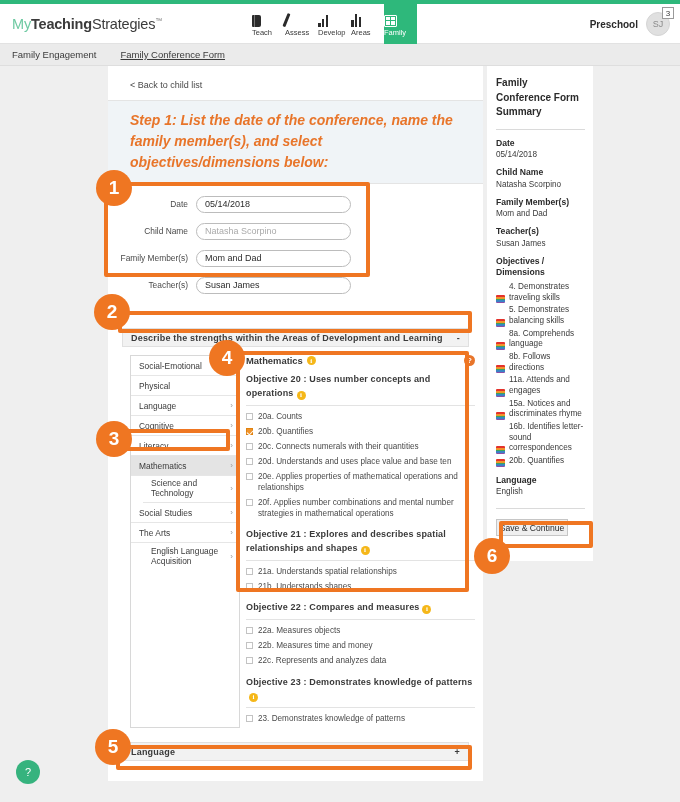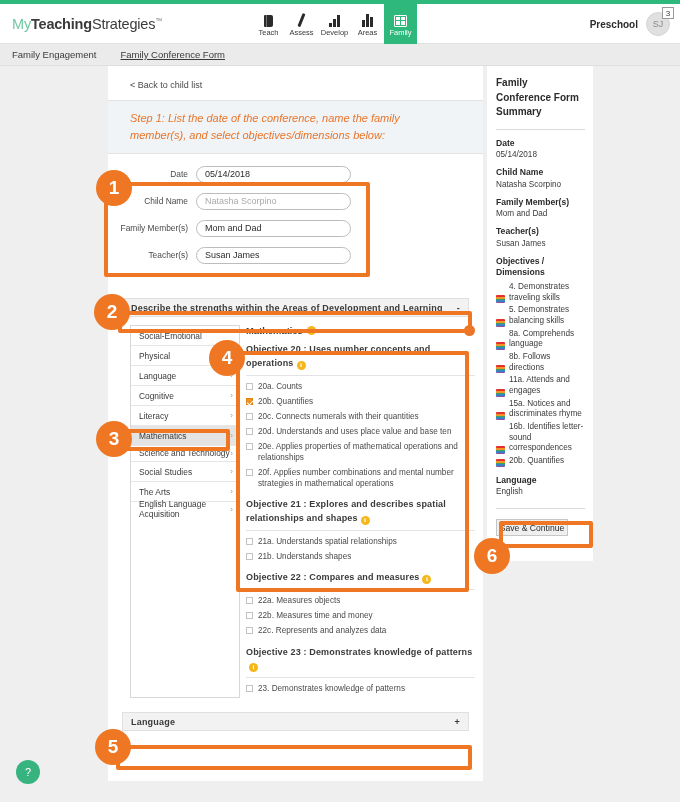--- a/index.html
+++ b/index.html
@@ -21,21 +21,21 @@
   }
   .logo { padding-left: 12px; font-size: 14.5px; letter-spacing: -.2px; white-space: nowrap; }
   .logo .my { color: #6ec9a2; }
   .logo .teach { color: #3b3b3b; font-weight: bold; }
   .logo .strat { color: #3b3b3b; }
   .logo .tm { font-size: 7px; vertical-align: super; color: #7b7b7b; }
 
   .navgroup { position: absolute; left: 252px; top: 0; height: 40px; display: flex; }
   .navitem {
     width: 33px; height: 40px; display: flex; flex-direction: column;
-    align-items: center; justify-content: center; gap: 1px;
+    align-items: flex-start; justify-content: center; gap: 1px;
     font-size: 7.5px; color: #3a3a3a; cursor: pointer;
   }
   .navitem.active { background: #2eb87b; color: #fff; }
   .navicon { height: 15px; display: flex; align-items: flex-end; justify-content: center; }
 
   .bk { background: #2b2b2b; }
   .i-book { width: 9px; height: 12px; border-radius: 1px 2px 2px 1px; position: relative; }
   .i-book:after { content:""; position:absolute; left:1.5px; top:0; width:1.5px; height:12px; background:#fff; opacity:.35;}
   .i-pencil { width: 2.5px; height: 14px; background: #2b2b2b; transform: rotate(22deg); border-radius:1px;}
   .bars { display:flex; align-items:flex-end; gap:1.2px; }
@@ -67,21 +67,21 @@
   
   .body-wrap { position: relative; height: 736px; background: #efefef; }
 
   .main-card { position: absolute; left: 108px; top: 0; width: 375px; min-height: 715px; background: #fff; }
   .side-card { position: absolute; left: 487px; top: 0; width: 106px; height: 495px; background: #fff; padding: 10px 8px 0 9px; }
 
   .back-link { font-size: 9px; color: #4a4a4a; padding: 14px 0 10px 22px; }
 
   .step1-banner {
     background: #f0f4f7; border-top: 1px solid #e4e4e4; border-bottom: 1px solid #e4e4e4;
-    padding: 9px 26px 10px 22px; font-size: 11px; font-style: italic; font-weight: normal;
+    padding: 9px 26px 10px 22px; font-size: 14px; font-style: italic; font-weight: bold;
     color: #e8752a; line-height: 1.5;
   }
   .form-title { font-size: 9.5px; font-weight: bold; color: #3a3a3a; padding: 14px 0 2px 14px; letter-spacing: .1px;}
 
   .form-rows { padding: 8px 0 6px 0; }
   .frow { display: flex; align-items: center; height: 24px; margin-bottom: 3px; }
   .flabel { width: 88px; text-align: right; font-size: 8.4px; color: #4a4a4a; padding-right: 8px; }
   .finput {
     width: 155px; height: 17px; border: 1px solid #bcbcbc; border-radius: 9px;
     font-size: 9px; color: #2b2b2b; padding: 0 8px; background: #fff;
@@ -100,21 +100,21 @@
 
   
   .two-col { display: flex; padding: 8px 0 0 22px; }
   .area-list { width: 110px; border: 1px solid #d8d8d8; background: #fff; }
   .area-item {
     height: 20px; display: flex; align-items: center; justify-content: space-between;
     padding: 0 6px 0 8px; font-size: 8.4px; color: #3a3a3a;
     border-bottom: 1px solid #e6e6e6; cursor: pointer;
   }
   .area-item:last-child { border-bottom: none; }
-  .area-item.tall { height: 16px; line-height: 1.15; }
+  .area-item.tall { height: 27px; line-height: 1.15; margin-left: 12px; }
   .area-item.selected { background: #e4e4e4; font-weight: normal; }
   .chev { color: #9a9a9a; font-size: 8px; }
 
   .obj-col { flex: 1; padding-left: 6px; }
   .obj-header {
     display: flex; align-items: center; justify-content: space-between;
     padding-right: 8px; margin-bottom: 2px;
   }
   .obj-area-title { font-size: 9.4px; font-weight: bold; color: #3a3a3a; display: flex; align-items: center; gap: 4px; }
 

